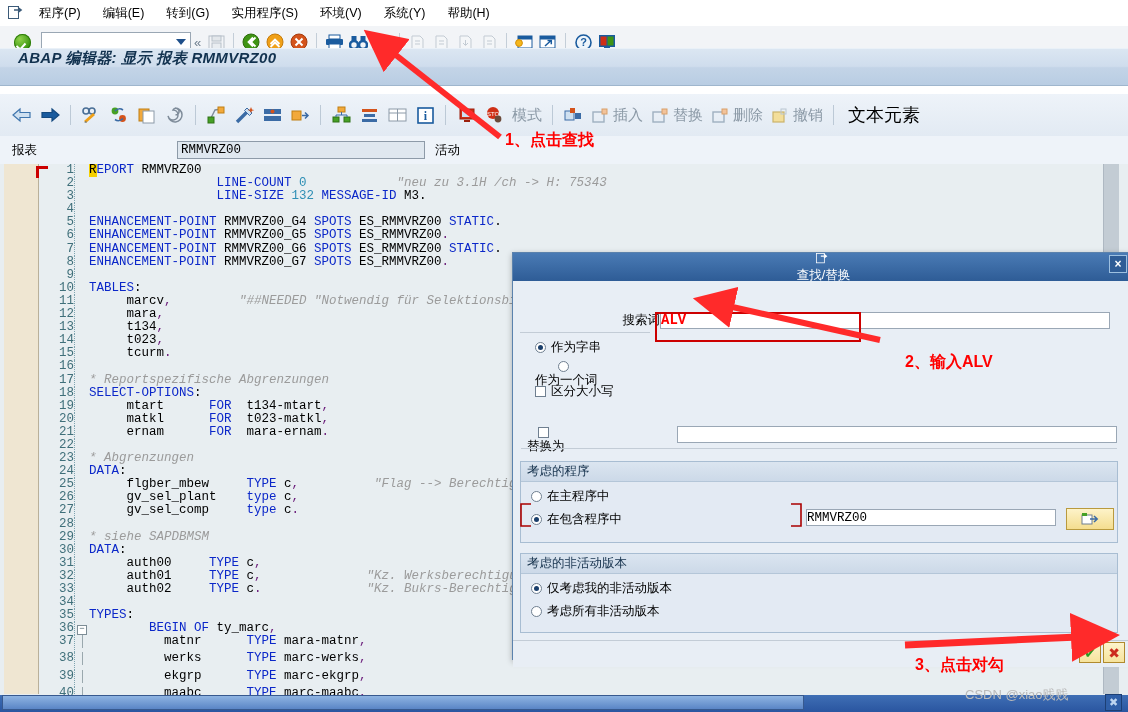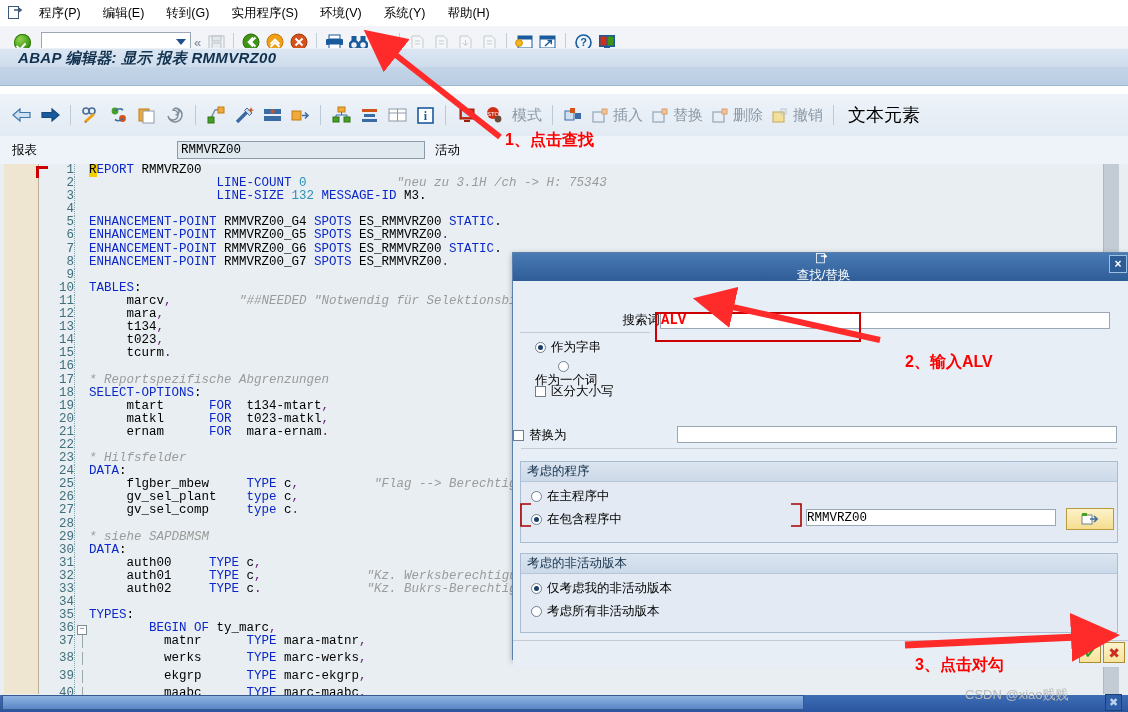--- a/index.html
+++ b/index.html
@@ -653,21 +653,21 @@
               <td class="src">     ernam      <span class="kw">FOR</span>  mara-ernam<span class="pn">.</span></td>
             </tr>
             <tr>
               <td class="ln">22</td>
               <td class="fold"></td>
               <td class="src">&nbsp;</td>
             </tr>
             <tr>
               <td class="ln">23</td>
               <td class="fold"></td>
-              <td class="src"><span class="cm">* Hilfsfelder</span></td>
+              <td class="src"><span class="cm">* Abgrenzungen</span></td>
             </tr>
             <tr>
               <td class="ln">24</td>
               <td class="fold"></td>
               <td class="src"><span class="kw">DATA</span>:</td>
             </tr>
             <tr>
               <td class="ln">25</td>
               <td class="fold"></td>
               <td class="src">     flgber_mbew     <span class="kw">TYPE</span> c<span class="pn">,</span>          <span class="cm">"Flag --&gt; Berechtigung für</span></td>
@@ -792,21 +792,21 @@
       </div>
       <div class="opt" style="position:absolute;left:22px;top:80px;flex-direction:column;">
         <span class="radio"></span>
         <span>作为一个词</span>
       </div>
       <div class="opt" style="position:absolute;left:22px;top:102px;">
         <span class="checkbox"></span>
         <span>区分大小写</span>
       </div>
 
-      <div class="opt" style="position:absolute;left:0;top:146px;">
+      <div class="opt" style="position:absolute;left:14px;top:146px;flex-direction:column;">
         <span class="checkbox"></span>
         <span>替换为</span>
       </div>
       <div class="dlg-input" style="position:absolute;left:164px;top:145px;width:440px;"></div>
       <div class="sep-line" style="top:167px;left:8px;width:596px;"></div>
 
       <div class="group" style="left:7px;top:180px;width:598px;height:82px;">
         <div class="gtitle">考虑的程序</div>
         <div class="opt" style="position:absolute;left:10px;top:26px;">
           <span class="radio"></span>

